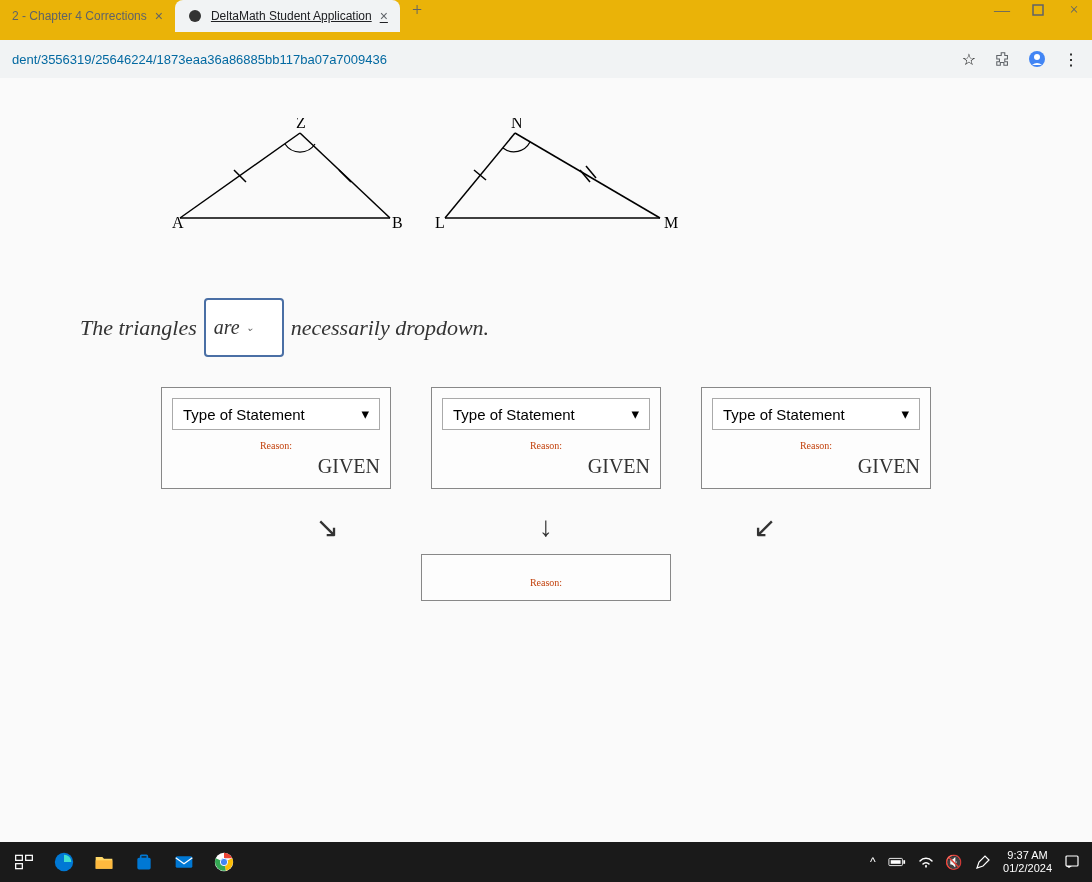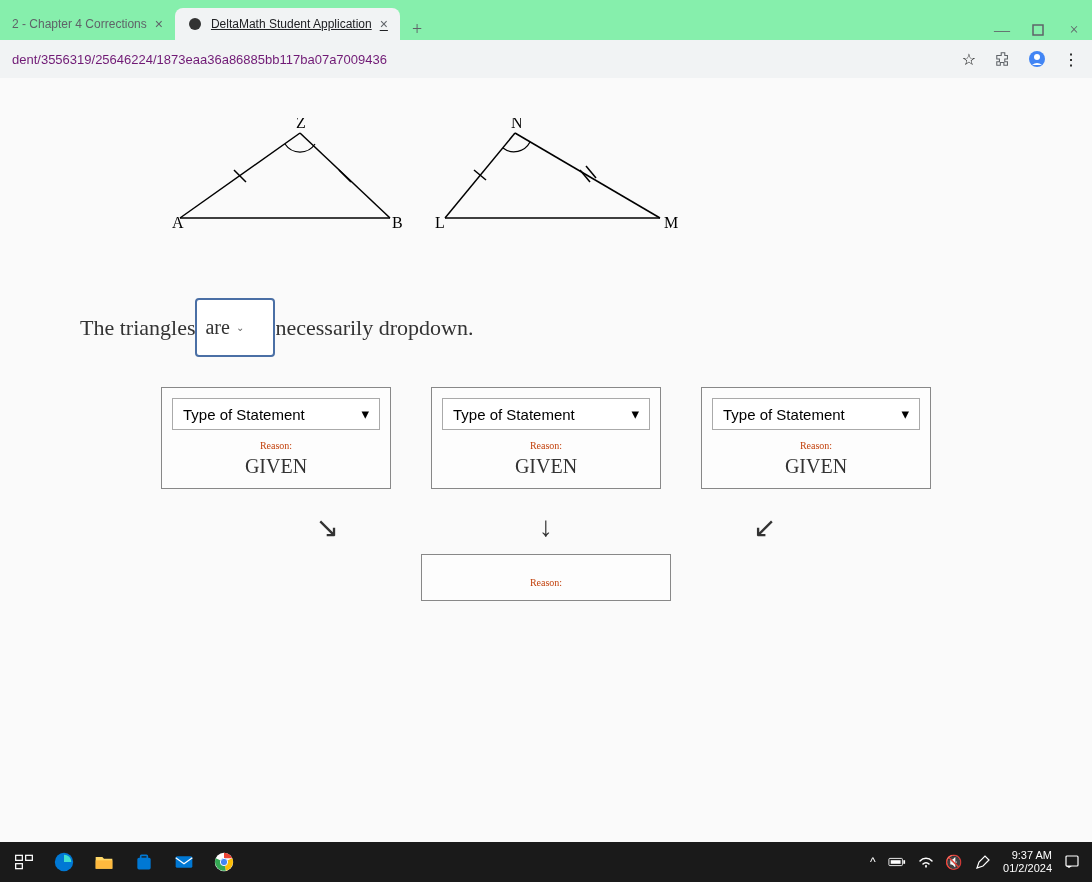--- a/index.html
+++ b/index.html
@@ -1,56 +1,56 @@
 <!DOCTYPE html>
 <html><head>
   <meta charset="utf-8">
   <style>
     * { margin: 0; padding: 0; box-sizing: border-box; }
     body { font-family: Georgia, 'Times New Roman', serif; background: #f0f0f0; width: 1092px; height: 882px; overflow: hidden; }
     
-    .browser-chrome { background: #86efac; height: 40px; display: flex; align-items: flex-end; padding: 0; }
+    .browser-chrome { background: #eab308; height: 40px; display: flex; align-items: flex-start; padding: 0; }
     .tab { display: flex; align-items: center; padding: 8px 12px; font-size: 12px; color: #5f6368; font-family: Arial, sans-serif; gap: 8px; }
     .tab.active { background: #f1f3f4; border-radius: 8px 8px 0 0; color: #202124; text-decoration: underline; }
     .tab-icon { width: 16px; height: 16px; display: inline-block; }
     .tab-close { font-size: 14px; color: #5f6368; cursor: pointer; }
     .new-tab { padding: 0 12px; font-size: 18px; color: #5f6368; cursor: pointer; }
     .chrome-right { margin-left: auto; display: flex; gap: 16px; padding-right: 8px; align-items: center; }
     .chrome-btn { width: 20px; height: 20px; display: flex; align-items: center; justify-content: center; color: #5f6368; }
     
     .url-bar-area { background: #f1f3f4; height: 38px; display: flex; align-items: center; padding: 0 12px; font-family: Arial, sans-serif; }
-    .url-text { font-size: 13px; color: #701a75; flex: 1; }
+    .url-text { font-size: 13px; color: #0369a1; flex: 1; }
     .url-actions { display: flex; gap: 16px; align-items: center; }
     .url-action-icon { width: 18px; height: 18px; display: flex; align-items: center; justify-content: center; cursor: pointer; }
     
     .content { background: #fafafa; height: calc(882px - 40px - 38px - 40px); padding: 40px 80px 20px 80px; overflow-y: auto; }
     
     .diagrams { display: flex; gap: 20px; margin-bottom: 60px; margin-left: 80px; }
     
-    .sentence { font-size: 22px; color: #333; margin-bottom: 30px; display: flex; align-items: center; gap: 0; flex-wrap: wrap; }
+    .sentence { font-size: 22px; color: #333; margin-bottom: 30px; display: flex; align-items: center; gap: 7px; flex-wrap: wrap; font-style: italic; }
     .dropdown-inline { border: 2px solid #4a6fa5; border-radius: 4px; padding: 16px 8px; font-size: 20px; background: white; display: inline-flex; align-items: center; gap: 6px; cursor: pointer; min-width: 80px; }
     .chevron { font-size: 10px; color: #666; }
     
     .instructions { font-size: 18px; color: #333; line-height: 1.5; margin-bottom: 30px; }
     
     .proof-boxes { display: flex; gap: 40px; justify-content: center; margin-bottom: 22px; }
     .proof-box { border: 1px solid #888; padding: 10px; width: 230px; background: #fdfdfd; }
     .type-dropdown { border: 1px solid #aaa; padding: 6px 10px; display: flex; justify-content: space-between; align-items: center; font-size: 15px; cursor: pointer; background: white; font-family: Arial, sans-serif; }
     .reason-label { text-align: center; font-size: 10px; margin-top: 10px; color: #c2410c; font-family: Liberation Serif, serif; }
-    .reason-value { text-align: center; font-size: 20px; margin-top: 4px; color: #333; }
+    .reason-value { text-align: right; font-size: 20px; margin-top: 4px; color: #333; }
     
     .arrows { display: flex; justify-content: center; gap: 200px; margin-bottom: 10px; font-size: 28px; color: #333; }
     
     .conclusion-box { border: 1px solid #888; padding: 12px 20px; width: 250px; margin: 0 auto; background: #fdfdfd; text-align: center; }
     .conclusion-text { font-size: 18px; font-style: italic; color: #333; }
     
     .taskbar { position: fixed; bottom: 0; left: 0; right: 0; height: 40px; background: #1a1a1a; display: flex; align-items: center; padding: 0 12px; gap: 16px; font-family: Arial, sans-serif; }
     .taskbar-icon { width: 24px; height: 24px; display: flex; align-items: center; justify-content: center; cursor: pointer; }
     .taskbar-right { margin-left: auto; display: flex; align-items: center; gap: 12px; color: #fff; }
-    .time-date { text-align: right; font-size: 11px; line-height: 1.2; }
+    .time-date { text-align: center; font-size: 11px; line-height: 1.2; }
     
     svg { display: block; }
   </style>
 </head>
 <body>
 
 <div class="browser-chrome">
   <div class="tab">
     <span>2 - Chapter 4 Corrections</span>
     <span class="tab-close">×</span>

